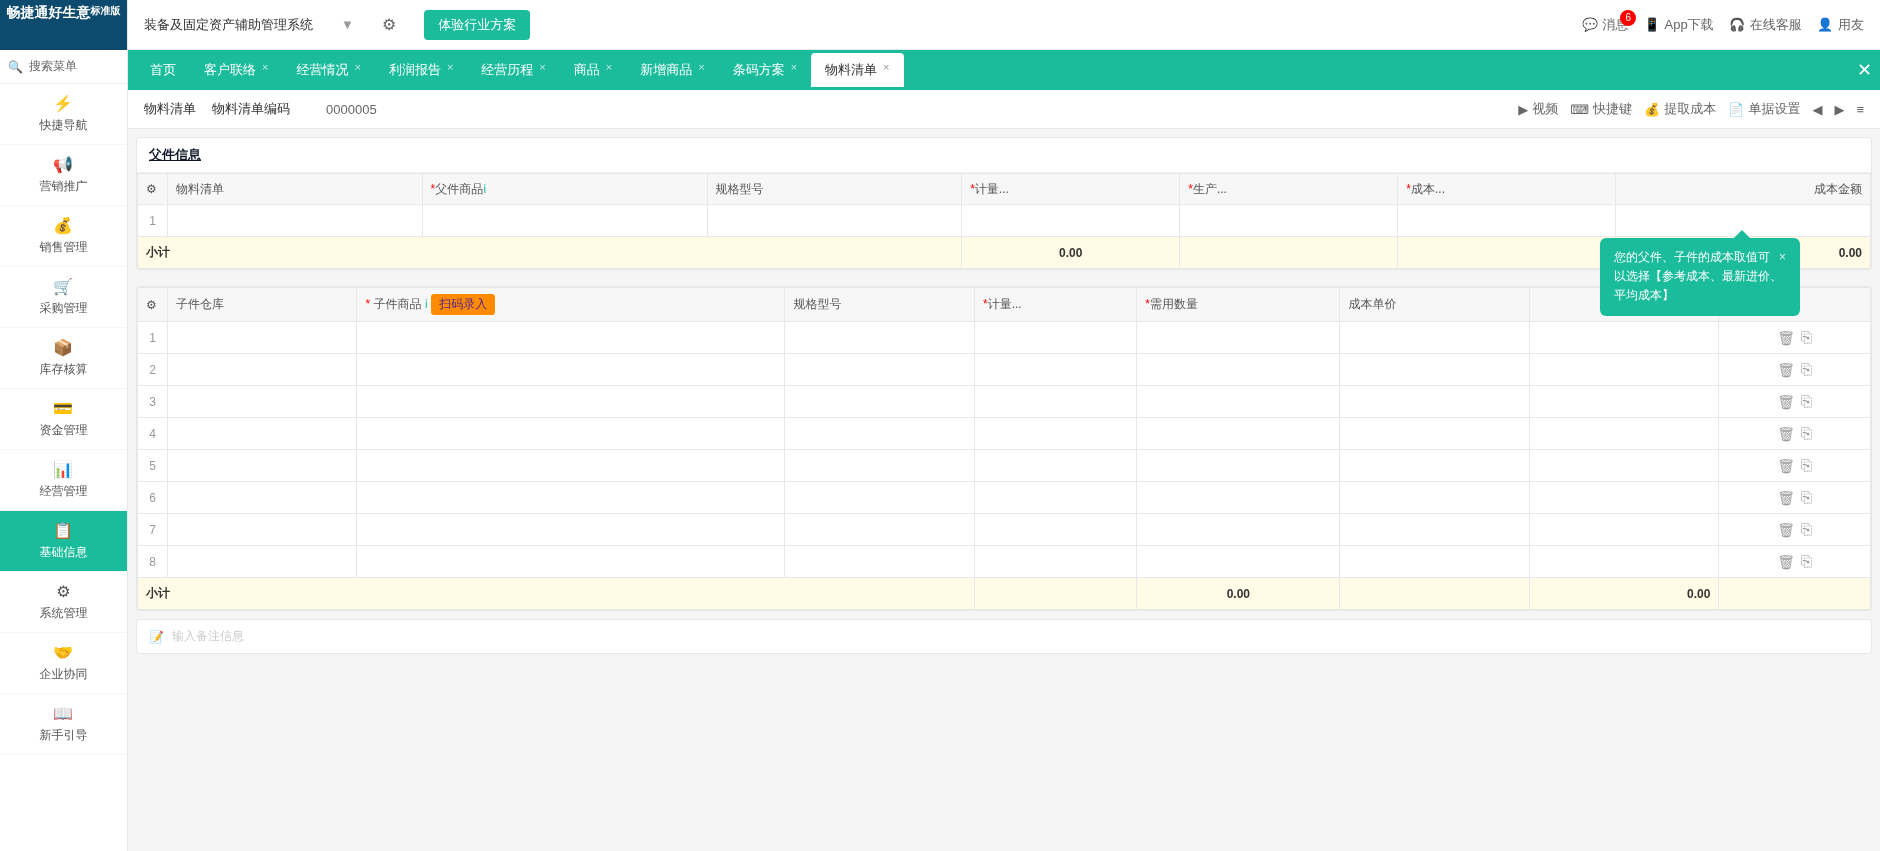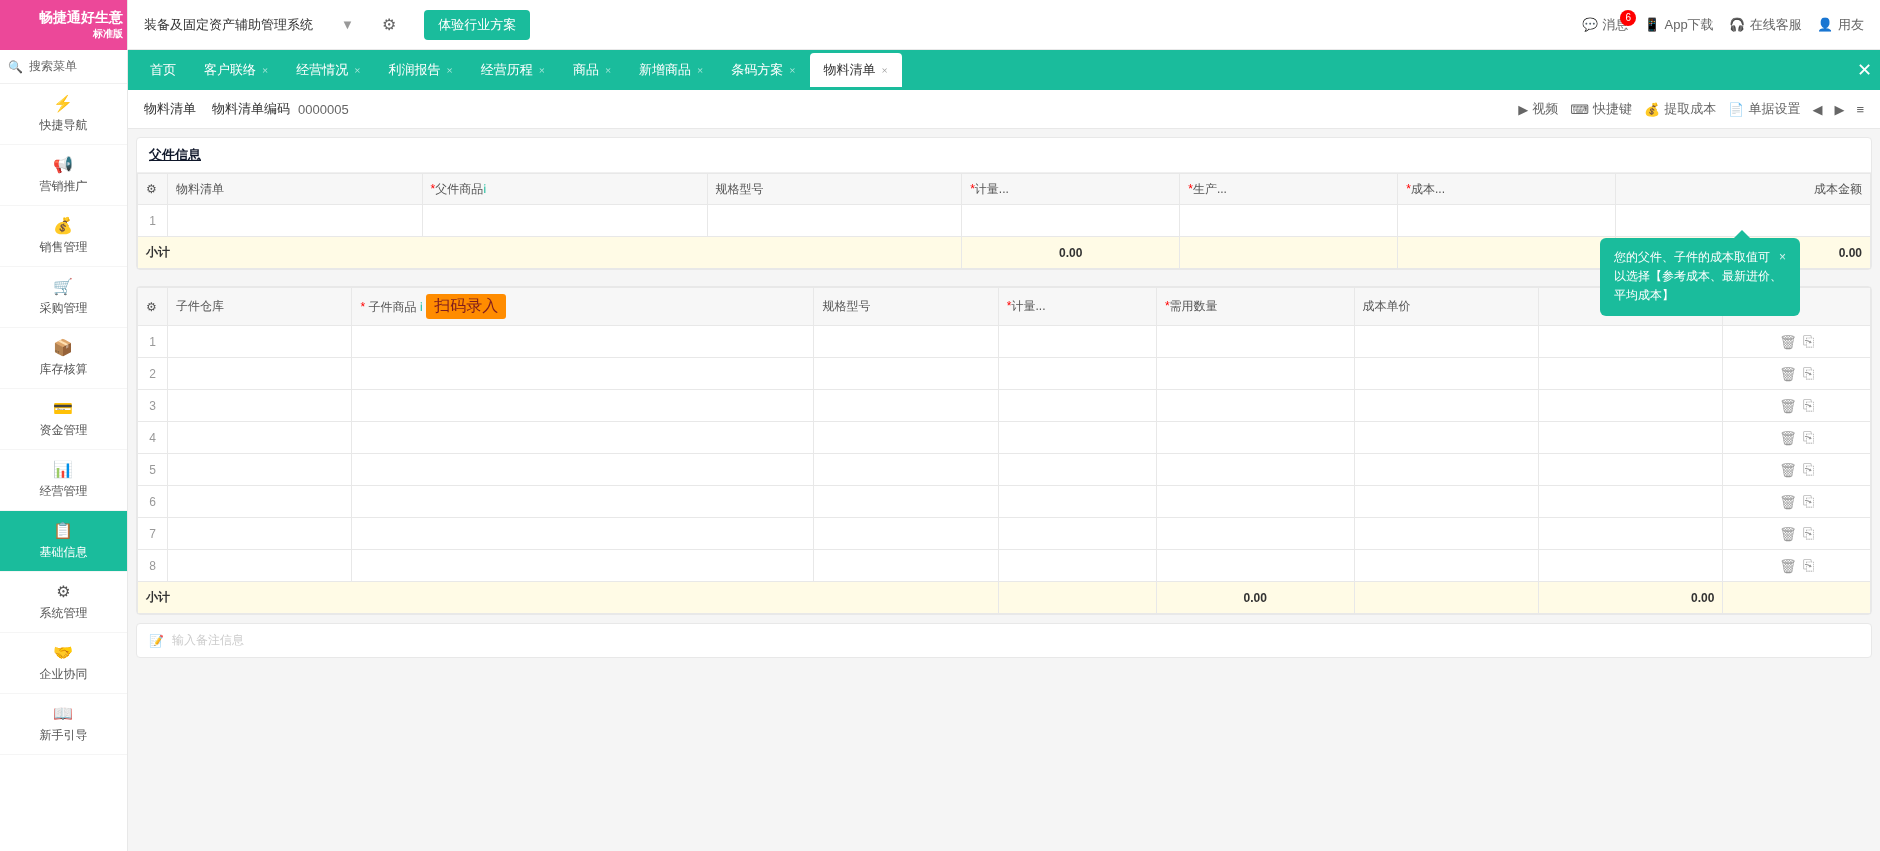--- a/index.html
+++ b/index.html
@@ -8,29 +8,29 @@
     
     .sidebar {
       width: 128px;
       background: #fff;
       display: flex;
       flex-direction: column;
       border-right: 1px solid #e8e8e8;
       flex-shrink: 0;
     }
     .sidebar-logo {
-      background: #ec4899;
+      background: #0c4a6e;
       height: 50px;
       display: flex;
-      align-items: flex-end;
+      align-items: flex-start;
       justify-content: center;
       color: #fff;
       font-size: 12px;
       font-weight: bold;
-      flex-direction: column;
+      flex-direction: row;
       padding: 4px;
     }
     .sidebar-logo .logo-text { font-size: 14px; }
     .sidebar-logo .logo-sub { font-size: 10px; }
     .sidebar-search {
       display: flex;
       align-items: center;
       padding: 8px;
       border-bottom: 1px solid #f0f0f0;
       cursor: pointer;
@@ -99,24 +99,23 @@
       padding: 0 8px;
       min-height: 40px;
     }
     .nav-tab {
       color: #fff;
       padding: 8px 14px;
       cursor: pointer;
       font-size: 13px;
       white-space: nowrap;
       display: flex;
-      align-items: center;
+      align-items: flex-start;
       gap: 4px;
       border-radius: 4px 4px 0 0;
-      font-family: Liberation Serif, serif;
     }
     .nav-tab.active { background: #fff; color: #333; }
     .nav-tab .close-x { font-size: 11px; color: rgba(255,255,255,0.7); margin-left: 2px; }
     .nav-tab.active .close-x { color: #999; }
     .nav-close-all { color: #fff; font-size: 16px; cursor: pointer; margin-left: auto; }
 
     
     .content-area {
       flex: 1;
       background: #f5f5f5;
@@ -129,21 +128,21 @@
     .breadcrumb-bar {
       background: #fff;
       padding: 10px 16px;
       display: flex;
       align-items: center;
       gap: 8px;
       border-bottom: 1px solid #e8e8e8;
       flex-shrink: 0;
     }
     .breadcrumb-item { font-size: 13px; color: #333; }
-    .breadcrumb-code { color: #666; font-size: 13px; }
+    .breadcrumb-code { color: #666; font-size: 13px; margin-left: 28px; }
     .breadcrumb-right { margin-left: auto; display: flex; align-items: center; gap: 12px; font-size: 13px; color: #666; }
     .breadcrumb-right-item { display: flex; align-items: center; gap: 4px; cursor: pointer; }
 
     
     .section {
       background: #fff;
       margin: 8px;
       border: 1px solid #e8e8e8;
       border-radius: 4px;
       flex-shrink: 0;
@@ -176,25 +175,25 @@
       border: 1px solid #e8e8e8;
       padding: 6px 8px;
       color: #333;
       height: 32px;
     }
     .data-table td.row-num { color: #999; text-align: center; width: 30px; }
     .data-table tr.subtotal td { background: #fffbe6; font-weight: bold; }
     .required-star { color: red; }
     .scan-btn {
       background: #ff8c00;
-      color: #7f1d1d;
+      color: #4c1d95;
       border: none;
       padding: 2px 8px;
       border-radius: 3px;
-      font-size: 16px;
+      font-size: 12px;
       cursor: pointer;
     }
     .action-icons { display: flex; gap: 6px; align-items: center; justify-content: center; }
     .action-icon { cursor: pointer; color: #999; font-size: 14px; }
 
     
     .tooltip-box {
       position: absolute;
       background: #1abc9c;
       color: #fff;

